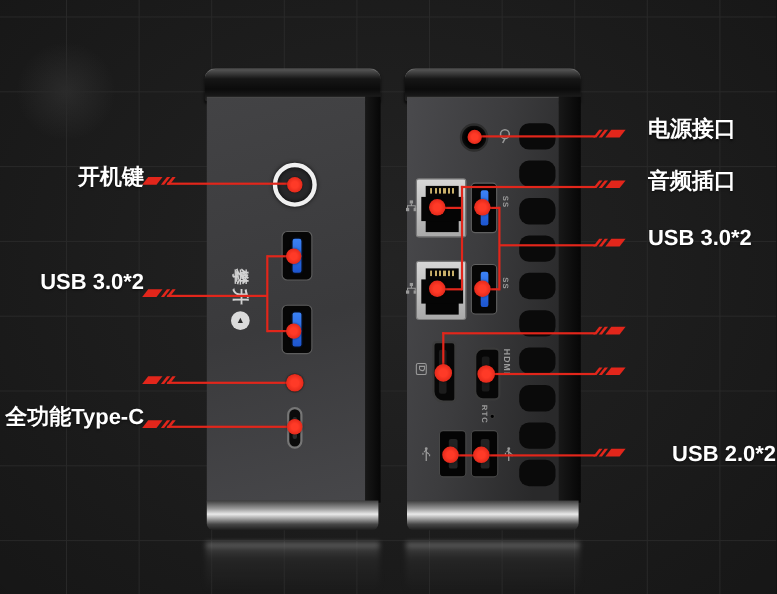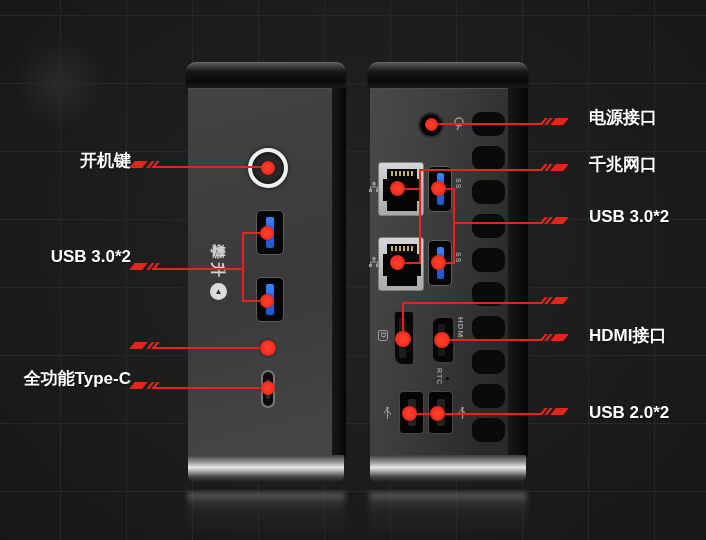--- a/index.html
+++ b/index.html
@@ -115,21 +115,21 @@
   .dot{ position:absolute; border-radius:50%; background:radial-gradient(circle,#ff3a27 30%,#d01d12 100%); z-index:6; box-shadow:0 0 2px rgba(0,0,0,.6); }
   .hatch{ position:absolute; width:27px; height:7px; z-index:5; }
   .hatch i{ position:absolute; top:0; bottom:0; background:var(--red); transform:skewX(-38deg); }
   .hatch.l i:nth-child(1){ left:1px;  width:13px; }
   .hatch.l i:nth-child(2){ left:18px; width:3px; }
   .hatch.l i:nth-child(3){ left:23px; width:3px; }
   .hatch.r i:nth-child(1){ left:1px;  width:3px; }
   .hatch.r i:nth-child(2){ left:6px;  width:3px; }
   .hatch.r i:nth-child(3){ left:12px; width:13px; }
   .lbl{
-    position:absolute; z-index:7; color:#fff; font-size:17px; font-weight:bold;
+    position:absolute; z-index:7; color:#fff; font-size:20px; font-weight:bold;
     white-space:nowrap; line-height:24px; text-shadow:0 1px 2px rgba(0,0,0,.6);
   }
   .lbl-l{ text-align:right; }
 </style>
 </head>
 <body>
 
 <div id="stage" style="--red:#e2261b">
   <div id="grid"></div>
 
@@ -339,17 +339,16 @@
       <i></i>
     </div>
   <div class="dot" style="left:402px;top:406px;width:15px;height:15px"></div>
   <div class="dot" style="left:430px;top:406px;width:15px;height:15px"></div>
 
   <div class="lbl lbl-l" style="left:18px;top:149px;width:113px">开机键</div>
   <div class="lbl lbl-l" style="left:18px;top:245px;width:113px">USB 3.0*2</div>
   <div class="lbl lbl-l" style="left:-3px;top:367px;width:134px">全功能Type-C</div>
 
   <div class="lbl" style="left:589px;top:106px">电源接口</div>
-  <div class="lbl" style="left:589px;top:153px">千兆网口</div>
+  <div class="lbl" style="left:589px;top:153px">音频插口</div>
   <div class="lbl" style="left:589px;top:205px">USB 3.0*2</div>
-  <div class="lbl" style="left:589px;top:324px">HDMI接口</div>
-  <div class="lbl" style="left:589px;top:401px">USB 2.0*2</div>
+  <div class="lbl" style="left:611px;top:401px">USB 2.0*2</div>
 </div>
 
 </body></html>

